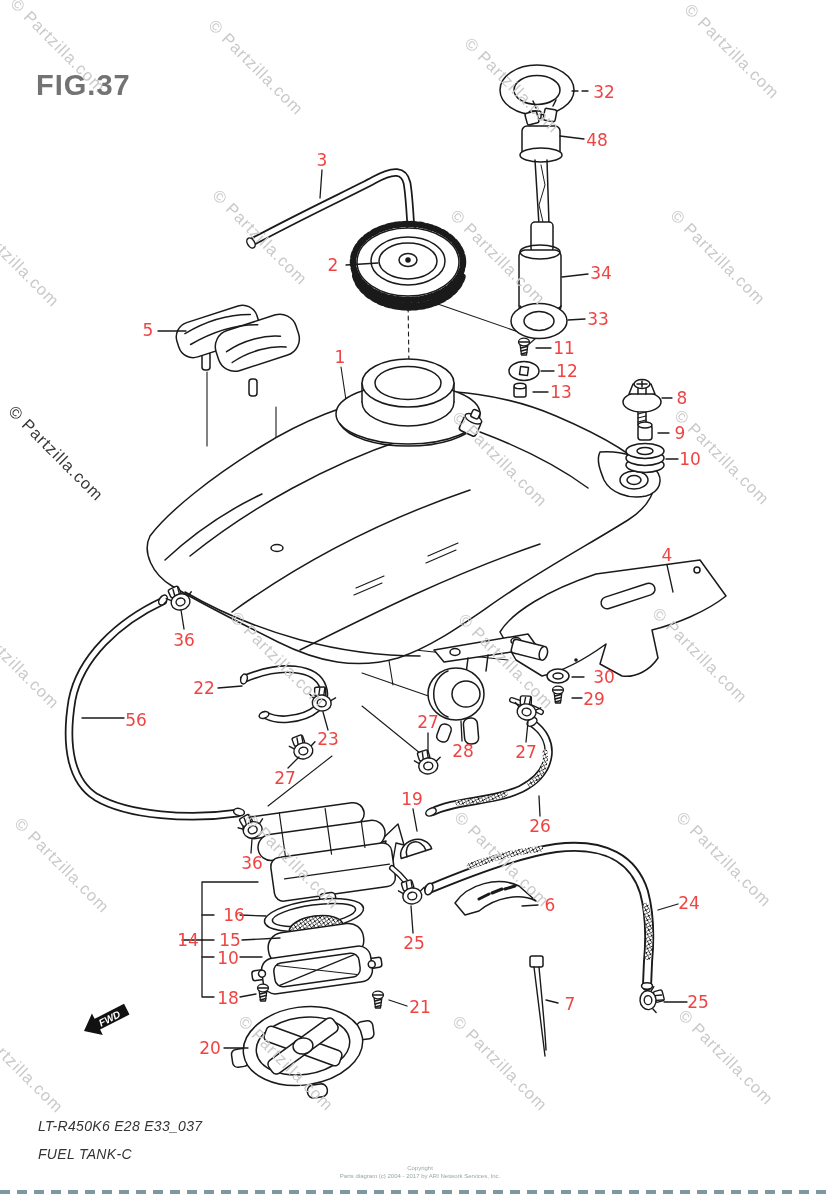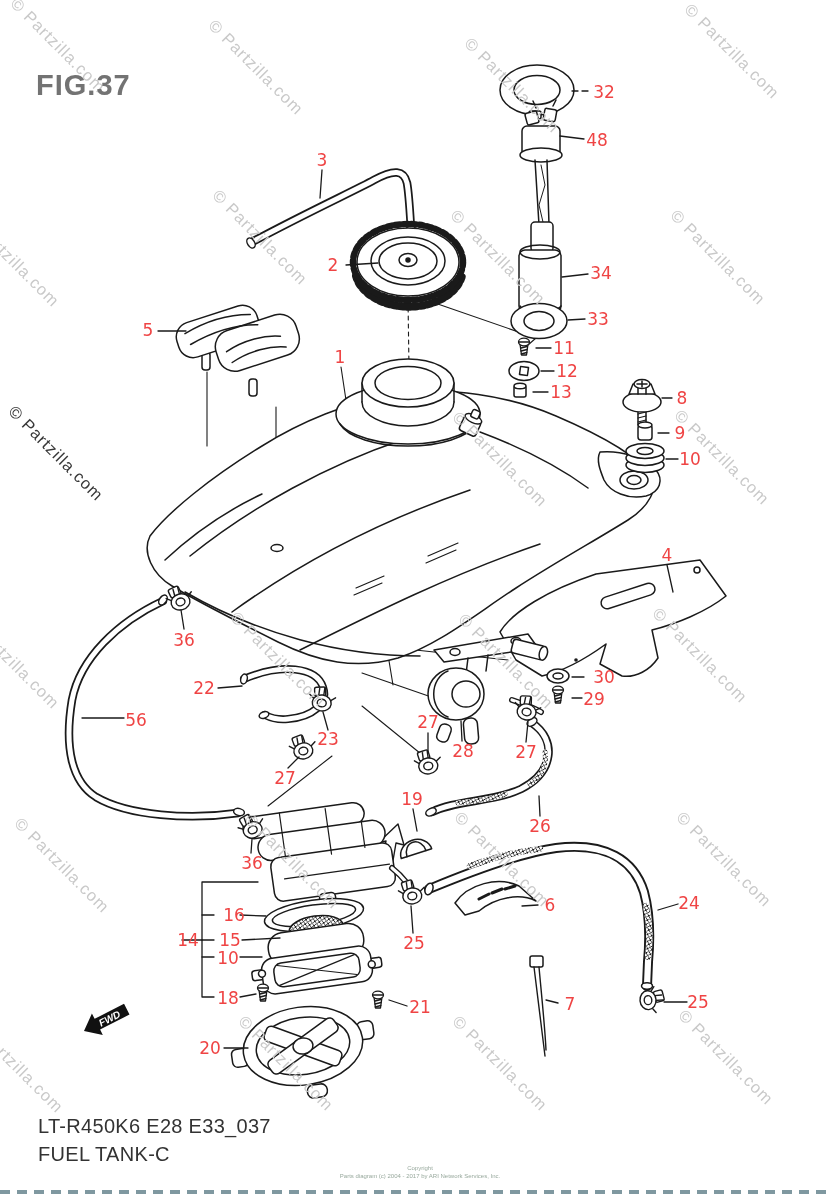--- a/index.html
+++ b/index.html
@@ -9,22 +9,22 @@
   .overlay{position:absolute;left:0;top:0;width:828px;height:1200px;pointer-events:none;}
   .wm{position:absolute;white-space:nowrap;font-size:16.5px;letter-spacing:1px;
       transform:rotate(45deg);transform-origin:0 0;font-family:"Liberation Sans",sans-serif;}
   .wm.light{color:#c9c9c9;}
   .wm.dark{color:#383838;}
   .callout{position:absolute;transform:translate(-50%,-50%);
       font-family:"DejaVu Sans","Liberation Sans",sans-serif;
       font-size:17px;color:#ef4444;line-height:1;}
   #fig-title{position:absolute;left:36px;top:44px;font-size:29px;font-weight:bold;
       letter-spacing:1px;color:#737373;margin-top:25px;}
-  #footer{position:absolute;left:38px;top:1112px;color:#333;font-size:20px;line-height:28px;
-      letter-spacing:.3px;}
+  #footer{position:absolute;left:38px;top:1112px;color:#333;font-size:14px;line-height:28px;
+      letter-spacing:.3px;font-style:italic;}
   #copyright{position:absolute;left:330px;top:1164px;width:180px;text-align:center;
       color:#98a99d;font-size:6px;line-height:8px;}
   #bottom-border{position:absolute;left:0;top:1190px;width:828px;height:4px;
       background:repeating-linear-gradient(90deg,#7f98a0 0 10px,#ffffff 10px 17px);}
 </style>
 </head>
 <body>
 
 <div id="page">
 

